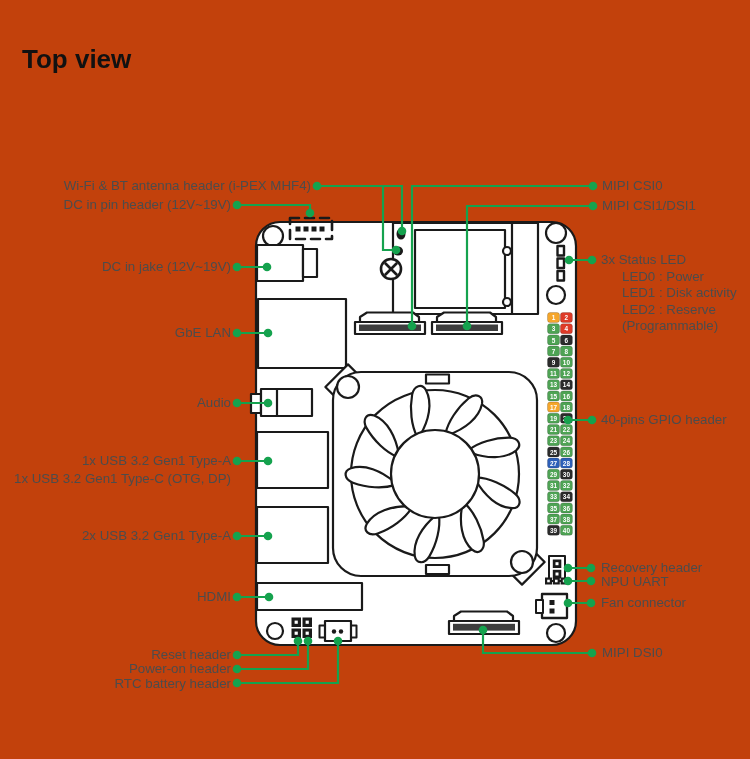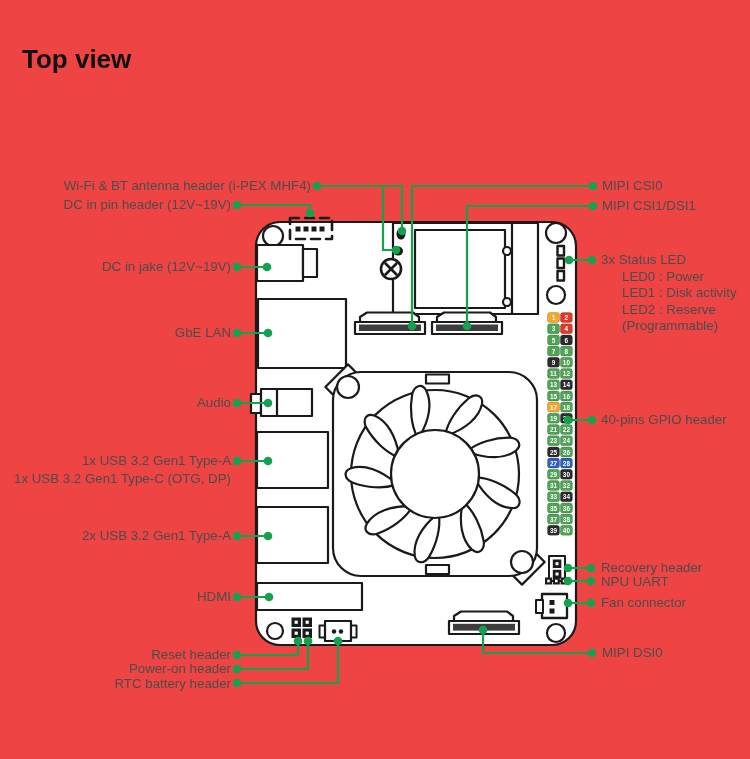--- a/index.html
+++ b/index.html
@@ -1,16 +1,16 @@
 <!DOCTYPE html>
 <html><head>
 <meta charset="utf-8">
 <style>
   html,body{margin:0;padding:0;background:#ffffff;}
-  .canvas{width:750px;height:759px;position:relative;background:#ef4444;overflow:hidden;}
+  .canvas{width:750px;height:759px;position:relative;background:#c2410c;overflow:hidden;}
   svg{display:block;}
   .lbl{font-family:"Liberation Sans","DejaVu Sans",sans-serif;fill:#4c4c4c;font-size:13.3px;}
   .lbl.end{text-anchor:end;}
   .lbl.start{text-anchor:start;}
   .title{font-family:"Liberation Sans","DejaVu Sans",sans-serif;font-weight:bold;font-size:26px;fill:#111;}
   .pinnum{font-family:"Liberation Sans","DejaVu Sans",sans-serif;font-weight:bold;font-size:6.4px;fill:#fff;text-anchor:middle;}
 </style>
 </head>
 <body>
 

